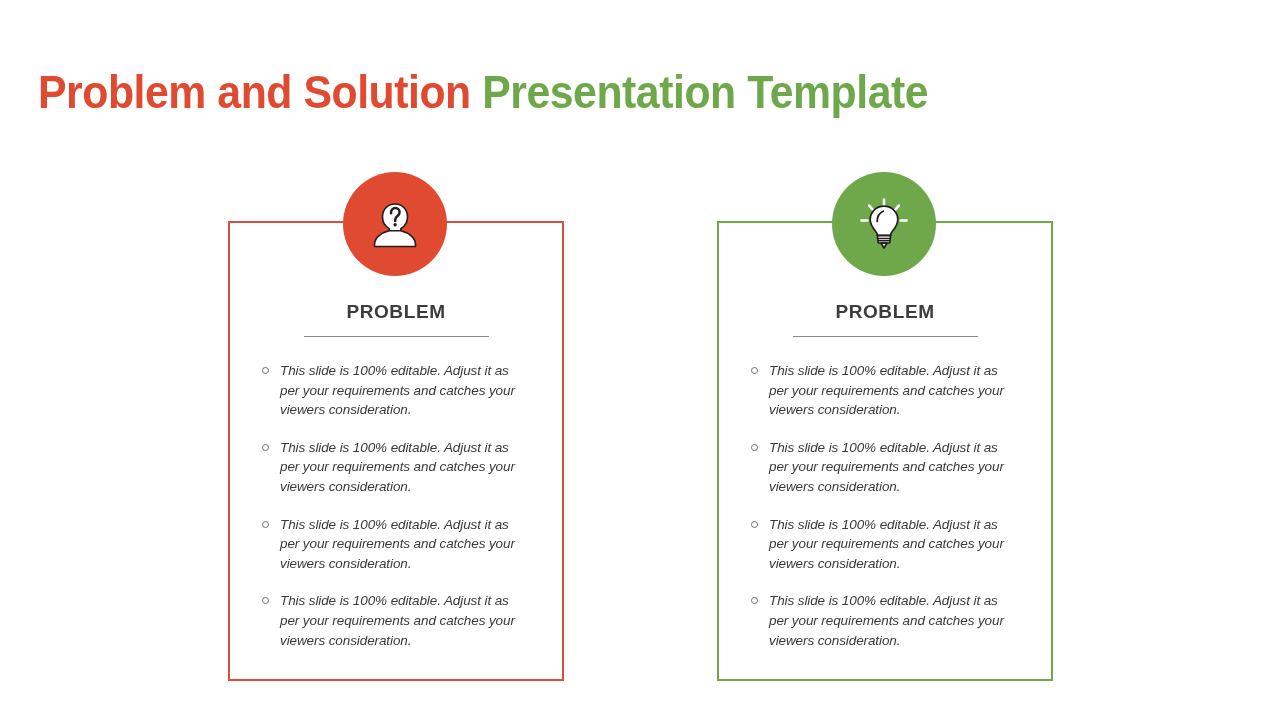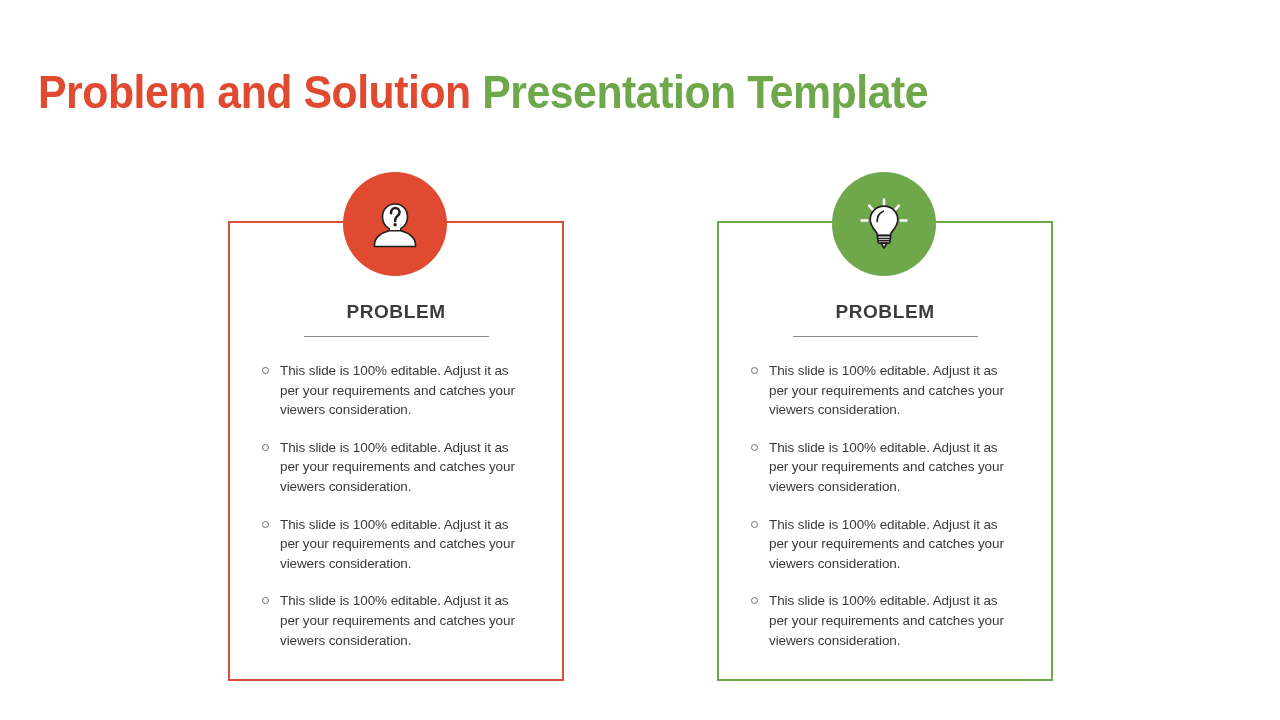--- a/index.html
+++ b/index.html
@@ -92,20 +92,21 @@
     margin-top: 24px;
     padding-left: 34px;
     list-style: none;
   }
 
   .bullet-item {
     position: relative;
     padding-left: 18px;
     margin-bottom: 18px;
     font-size: 13.5px;
+    font-style: italic;
     color: #3A3A3A;
     line-height: 19.6px;
     width: 258px;
     letter-spacing: -0.1px;
   }
   .bullet-item:last-child { margin-bottom: 0; }
 
   .bullet-marker {
     position: absolute;
     left: 0;

